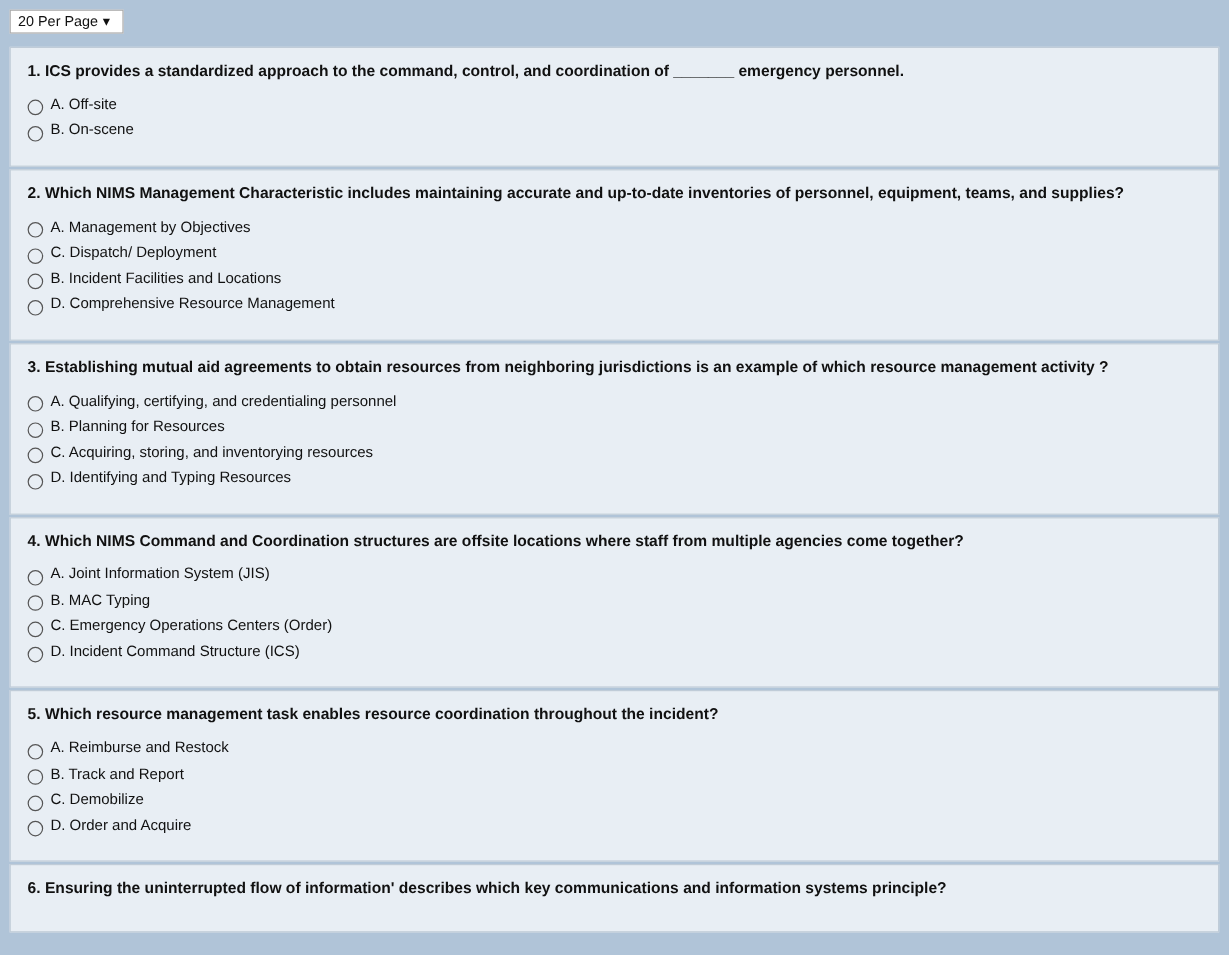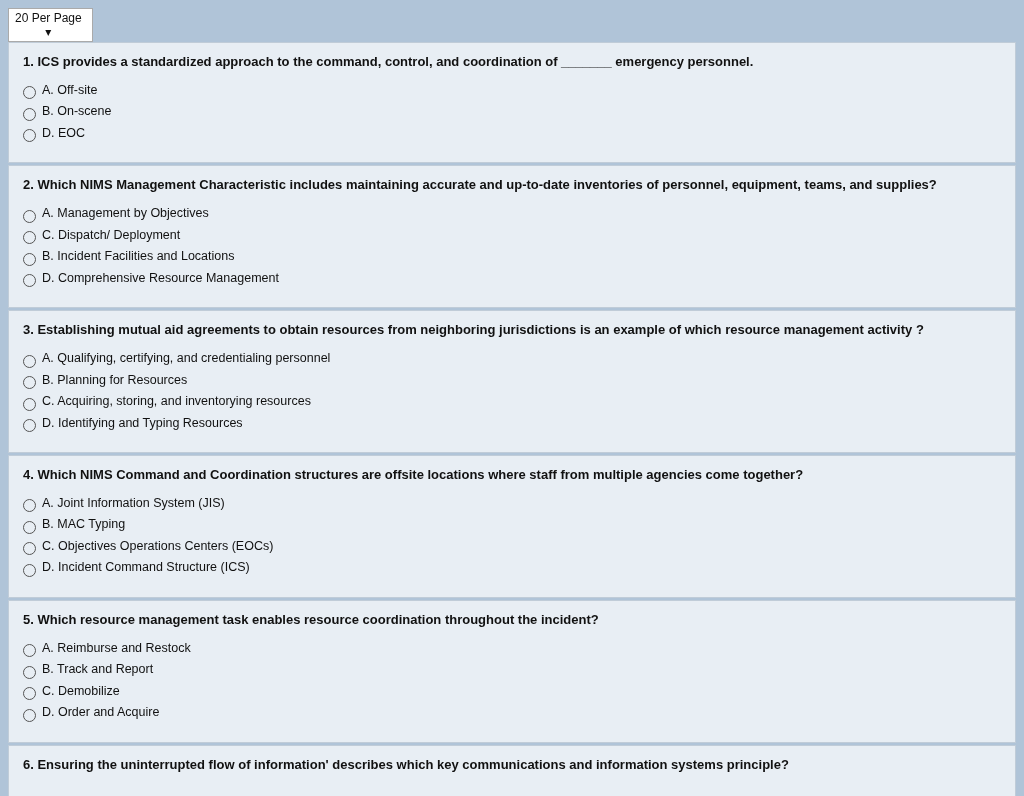--- a/index.html
+++ b/index.html
@@ -16,23 +16,22 @@
       width: 1024px;
       min-height: 796px;
     }
     .per-page-select {
       display: inline-flex;
       align-items: center;
       background: white;
       border: 1px solid #aaa;
       padding: 2px 6px;
       font-size: 12px;
-      margin-bottom: 0;
+      margin-bottom: 11px;
       cursor: pointer;
-      flex-direction: column;
     }
     .per-page-select span {
       margin-right: 4px;
     }
     .question-block {
       background: #e8eef4;
       border: 1px solid #c0ccd8;
       margin-bottom: 2px;
       padding: 10px 14px 16px 14px;
     }
@@ -86,24 +85,20 @@
       <div class="question-text">1. ICS provides a standardized approach to the command, control, and coordination of _______ emergency personnel.</div>
       <ul class="options-list">
         <li class="option-item">
           <span class="radio-circle"></span>
           <span class="option-label">A. Off-site</span>
         </li>
         <li class="option-item">
           <span class="radio-circle"></span>
           <span class="option-label">B. On-scene</span>
         </li>
-        <li class="option-item">
-          <span class="radio-circle"></span>
-          <span class="option-label">D. EOC</span>
-        </li>
       </ul>
     </div>
     <div class="question-block">
       <div class="question-text">2. Which NIMS Management Characteristic includes maintaining accurate and up-to-date inventories of personnel, equipment, teams, and supplies?</div>
       <ul class="options-list">
         <li class="option-item">
           <span class="radio-circle"></span>
           <span class="option-label">A. Management by Objectives</span>
         </li>
         <li class="option-item">
@@ -147,21 +142,21 @@
         <li class="option-item">
           <span class="radio-circle"></span>
           <span class="option-label">A. Joint Information System (JIS)</span>
         </li>
         <li class="option-item">
           <span class="radio-circle"></span>
           <span class="option-label">B. MAC Typing</span>
         </li>
         <li class="option-item">
           <span class="radio-circle"></span>
-          <span class="option-label">C. Objectives Operations Centers (EOCs)</span>
+          <span class="option-label">C. Emergency Operations Centers (Order)</span>
         </li>
         <li class="option-item">
           <span class="radio-circle"></span>
           <span class="option-label">D. Incident Command Structure (ICS)</span>
         </li>
       </ul>
     </div>
     <div class="question-block">
       <div class="question-text">5. Which resource management task enables resource coordination throughout the incident?</div>
       <ul class="options-list">

